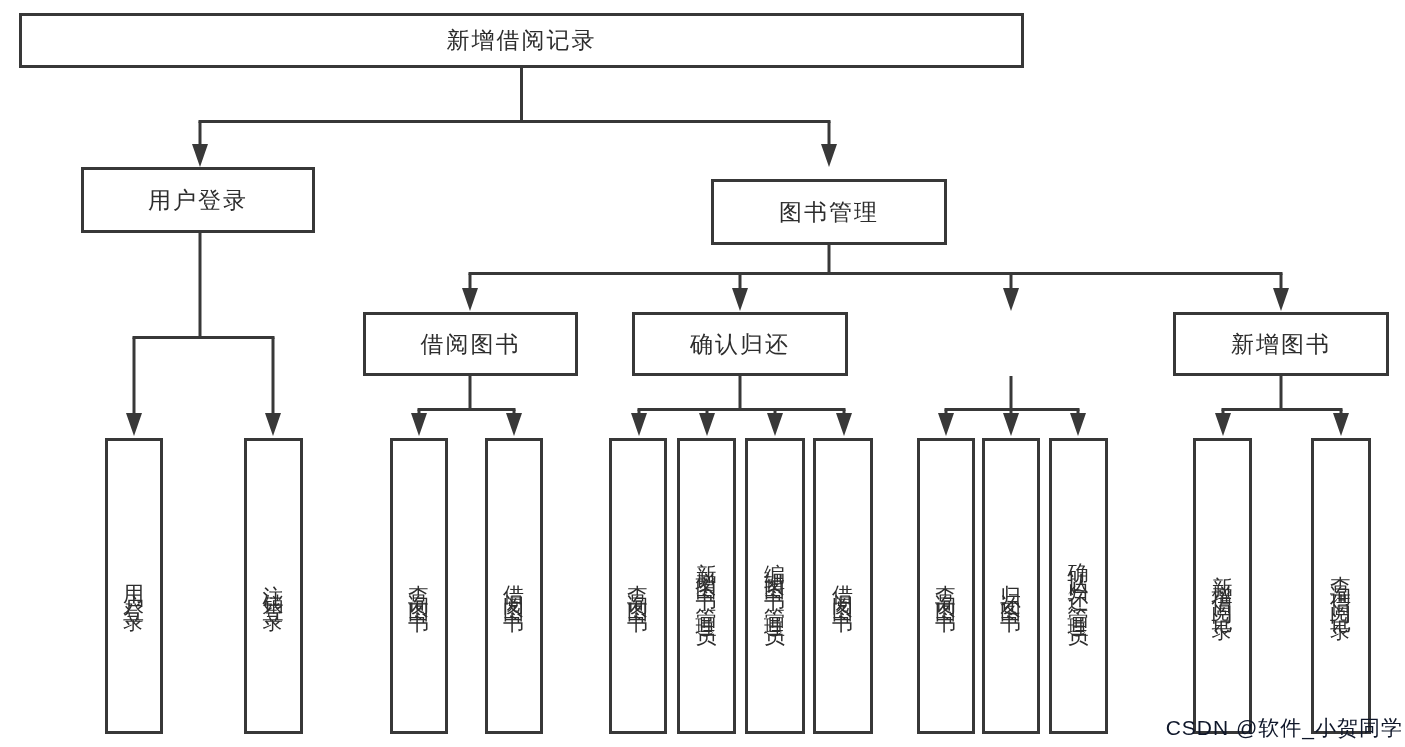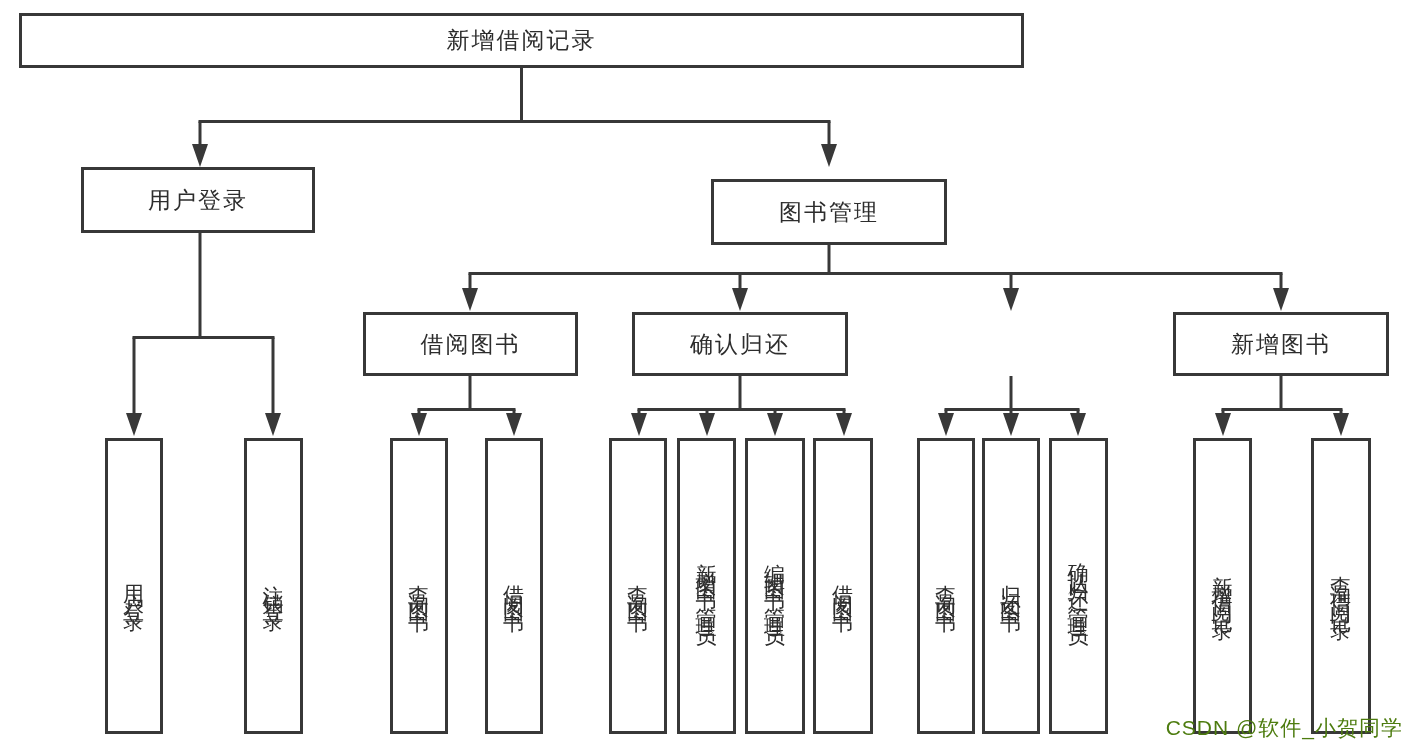--- a/index.html
+++ b/index.html
@@ -39,21 +39,21 @@
     text-orientation:mixed;
     font-size:21px;
     letter-spacing:9px;
     color:#2d2d2d;
     line-height:1.0;
   }
   .watermark{
     position:absolute;
     right:2px;top:714px;
     font-size:21px;
-    color:#4d7c0f;
+    color:#0f172a;
     letter-spacing:1px;
     z-index:5;
     white-space:nowrap;
   }
   
   .pos-root{left:19px;top:13px;width:1005px;height:55px;}
   .pos-user{left:81px;top:167px;width:234px;height:66px;}
   .pos-mgmt{left:711px;top:167px;width:236px;height:66px;margin-top:12px;}
   .pos-s0{left:363px;top:312px;width:215px;height:64px;}
   .pos-s1{left:632px;top:312px;width:216px;height:64px;}

